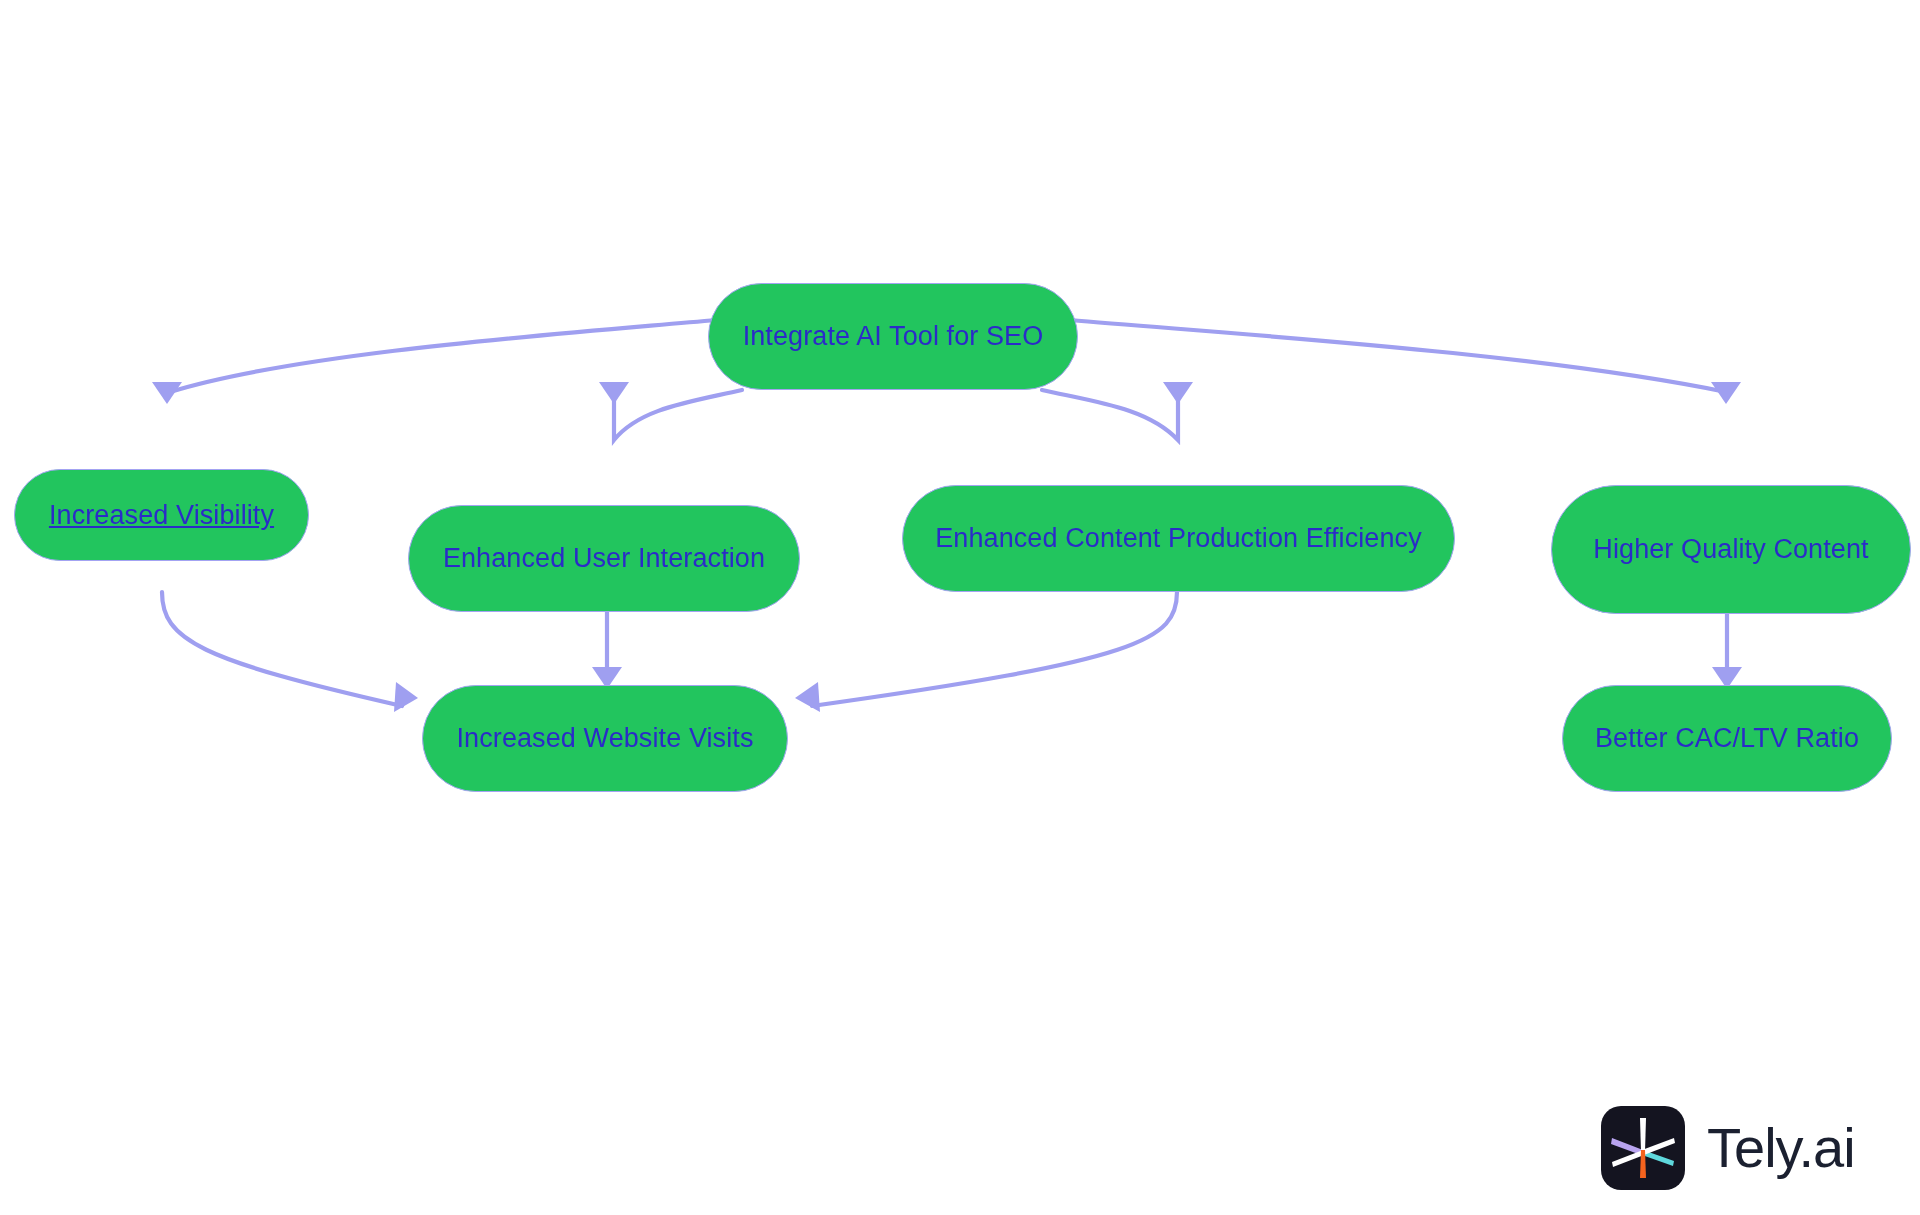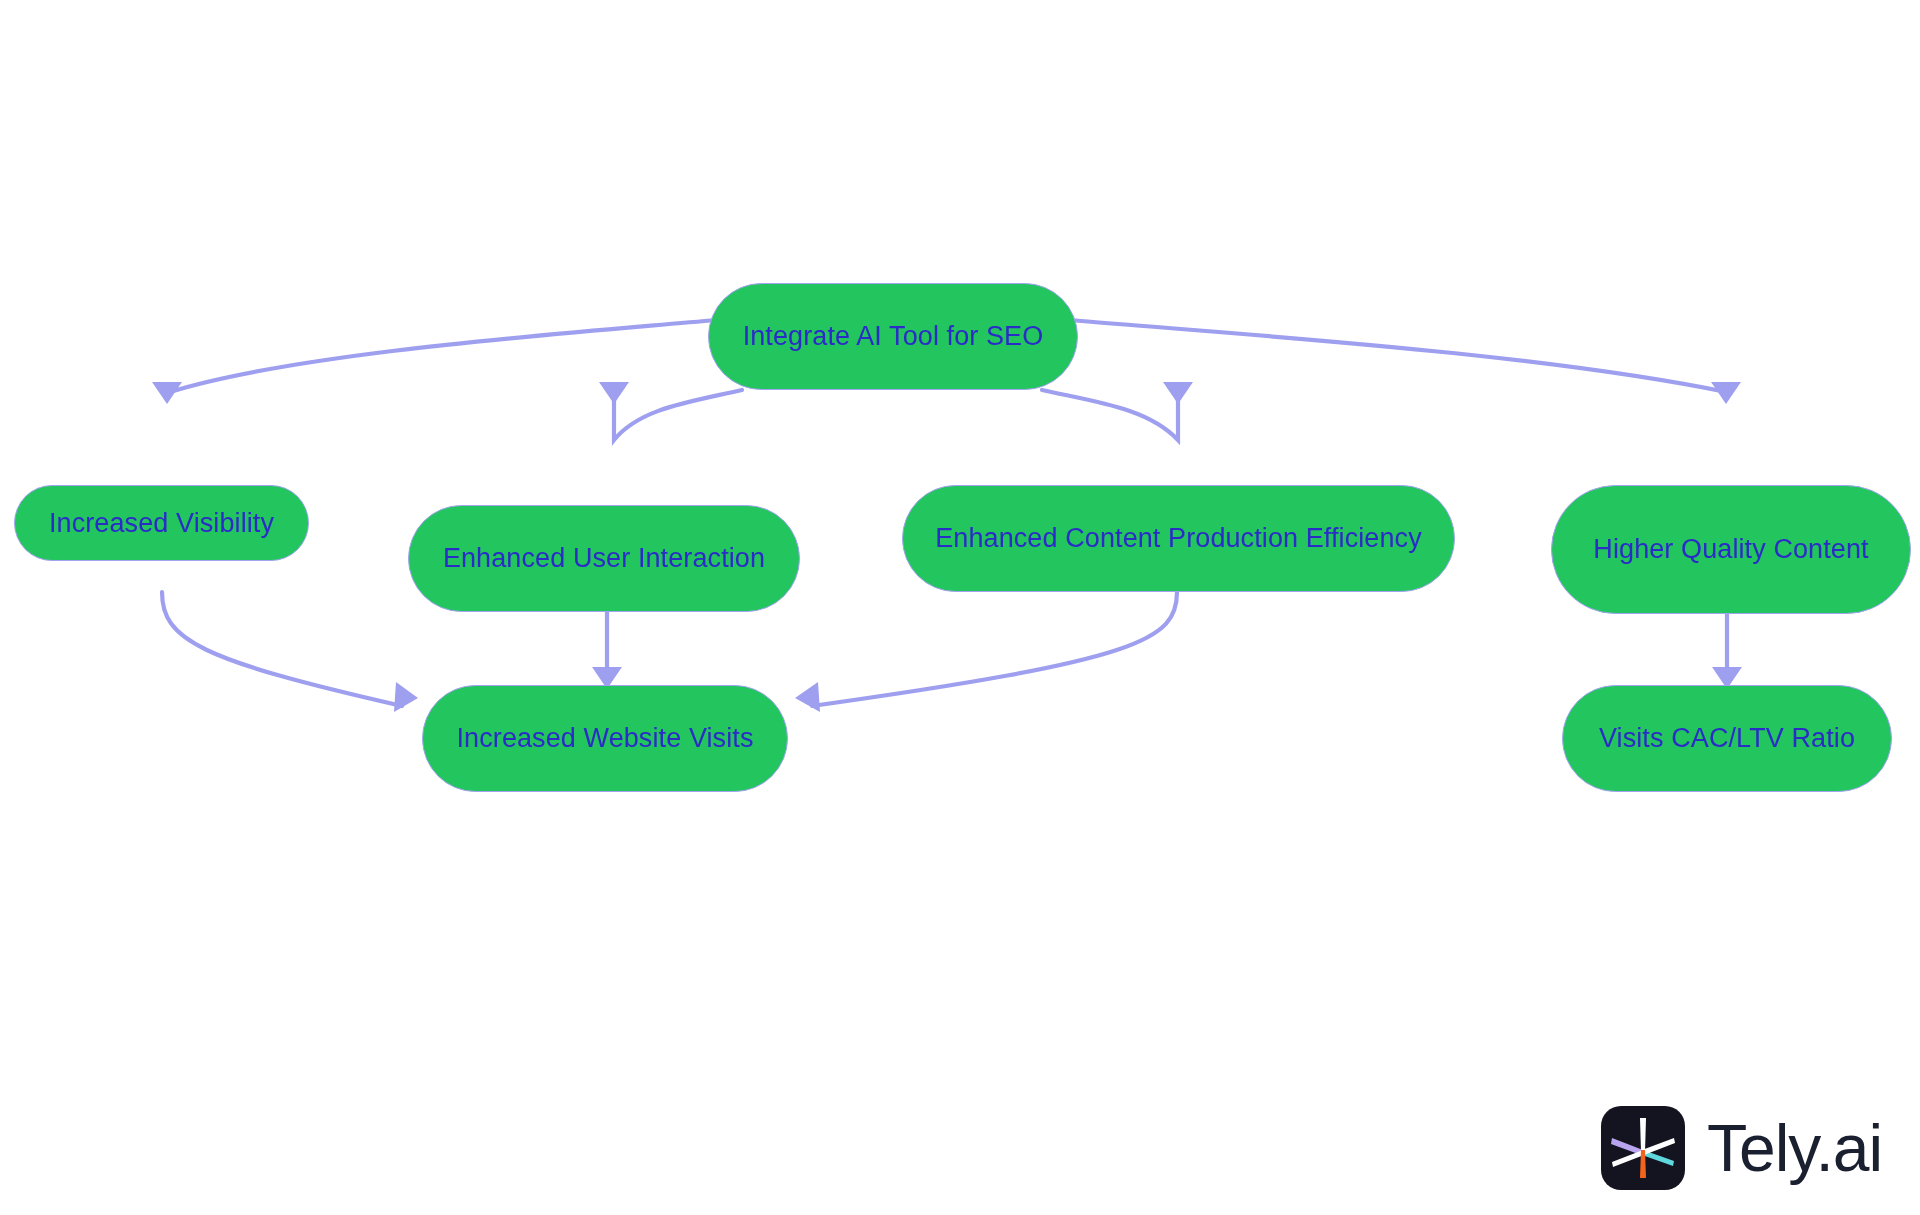--- a/index.html
+++ b/index.html
@@ -61,21 +61,21 @@
     width: 84px;
     height: 84px;
     border-radius: 20px;
     background: #141420;
     position: relative;
     overflow: hidden;
     flex: 0 0 auto;
   }
   .logo-word {
     font-family: "Liberation Sans", "DejaVu Sans", sans-serif;
-    font-size: 66px;
+    font-size: 56px;
     font-weight: 500;
     color: #1b2030;
     letter-spacing: -1px;
     line-height: 1;
   }
 </style>
 </head>
 <body>
 
 <div id="canvas">
@@ -116,42 +116,42 @@
       <polygon points="592,667 622,667 607,689"></polygon>
       <polygon points="795,698 818,682 820,712"></polygon>
       <polygon points="1712,667 1742,667 1727,689"></polygon>
     </g>
   </svg>
 
   <div class="node" style="left:708px; top:283px; width:370px; height:107px;">
     <span class="node-label">Integrate AI Tool for SEO</span>
   </div>
 
-  <div class="node" style="left:14px; top:485px; width:295px; height:76px;">
+  <div class="node" style="left:14px; top:469px; width:295px; height:92px;text-decoration:underline;">
     <span class="node-label">Increased Visibility</span>
   </div>
 
   <div class="node" style="left:408px; top:485px; width:392px; height:107px;margin-top:20px;">
     <span class="node-label">Enhanced User Interaction</span>
   </div>
 
   <div class="node" style="left:902px; top:485px; width:553px; height:107px;">
     <span class="node-label">Enhanced Content Production Efficiency</span>
   </div>
 
   <div class="node" style="left:1551px; top:485px; width:360px; height:129px;">
     <span class="node-label">Higher Quality Content</span>
   </div>
 
   <div class="node" style="left:422px; top:685px; width:366px; height:107px;">
     <span class="node-label">Increased Website Visits</span>
   </div>
 
   <div class="node" style="left:1562px; top:685px; width:330px; height:107px;">
-    <span class="node-label">Visits CAC/LTV Ratio</span>
+    <span class="node-label">Better CAC/LTV Ratio</span>
   </div>
 
   <div id="logo" style="left:1601px; top:1106px;">
     <div class="logo-mark">
       <svg viewBox="0 0 84 84" width="84" height="84" xmlns="http://www.w3.org/2000/svg">
 
         <path d="M 11,32 L 42,44 L 40,49 L 10,38 Z" fill="#b9a4f0"></path>
 
         <path d="M 42,44 L 73,55 L 72,60 L 41,49 Z" fill="#5fd8dd"></path>
 

